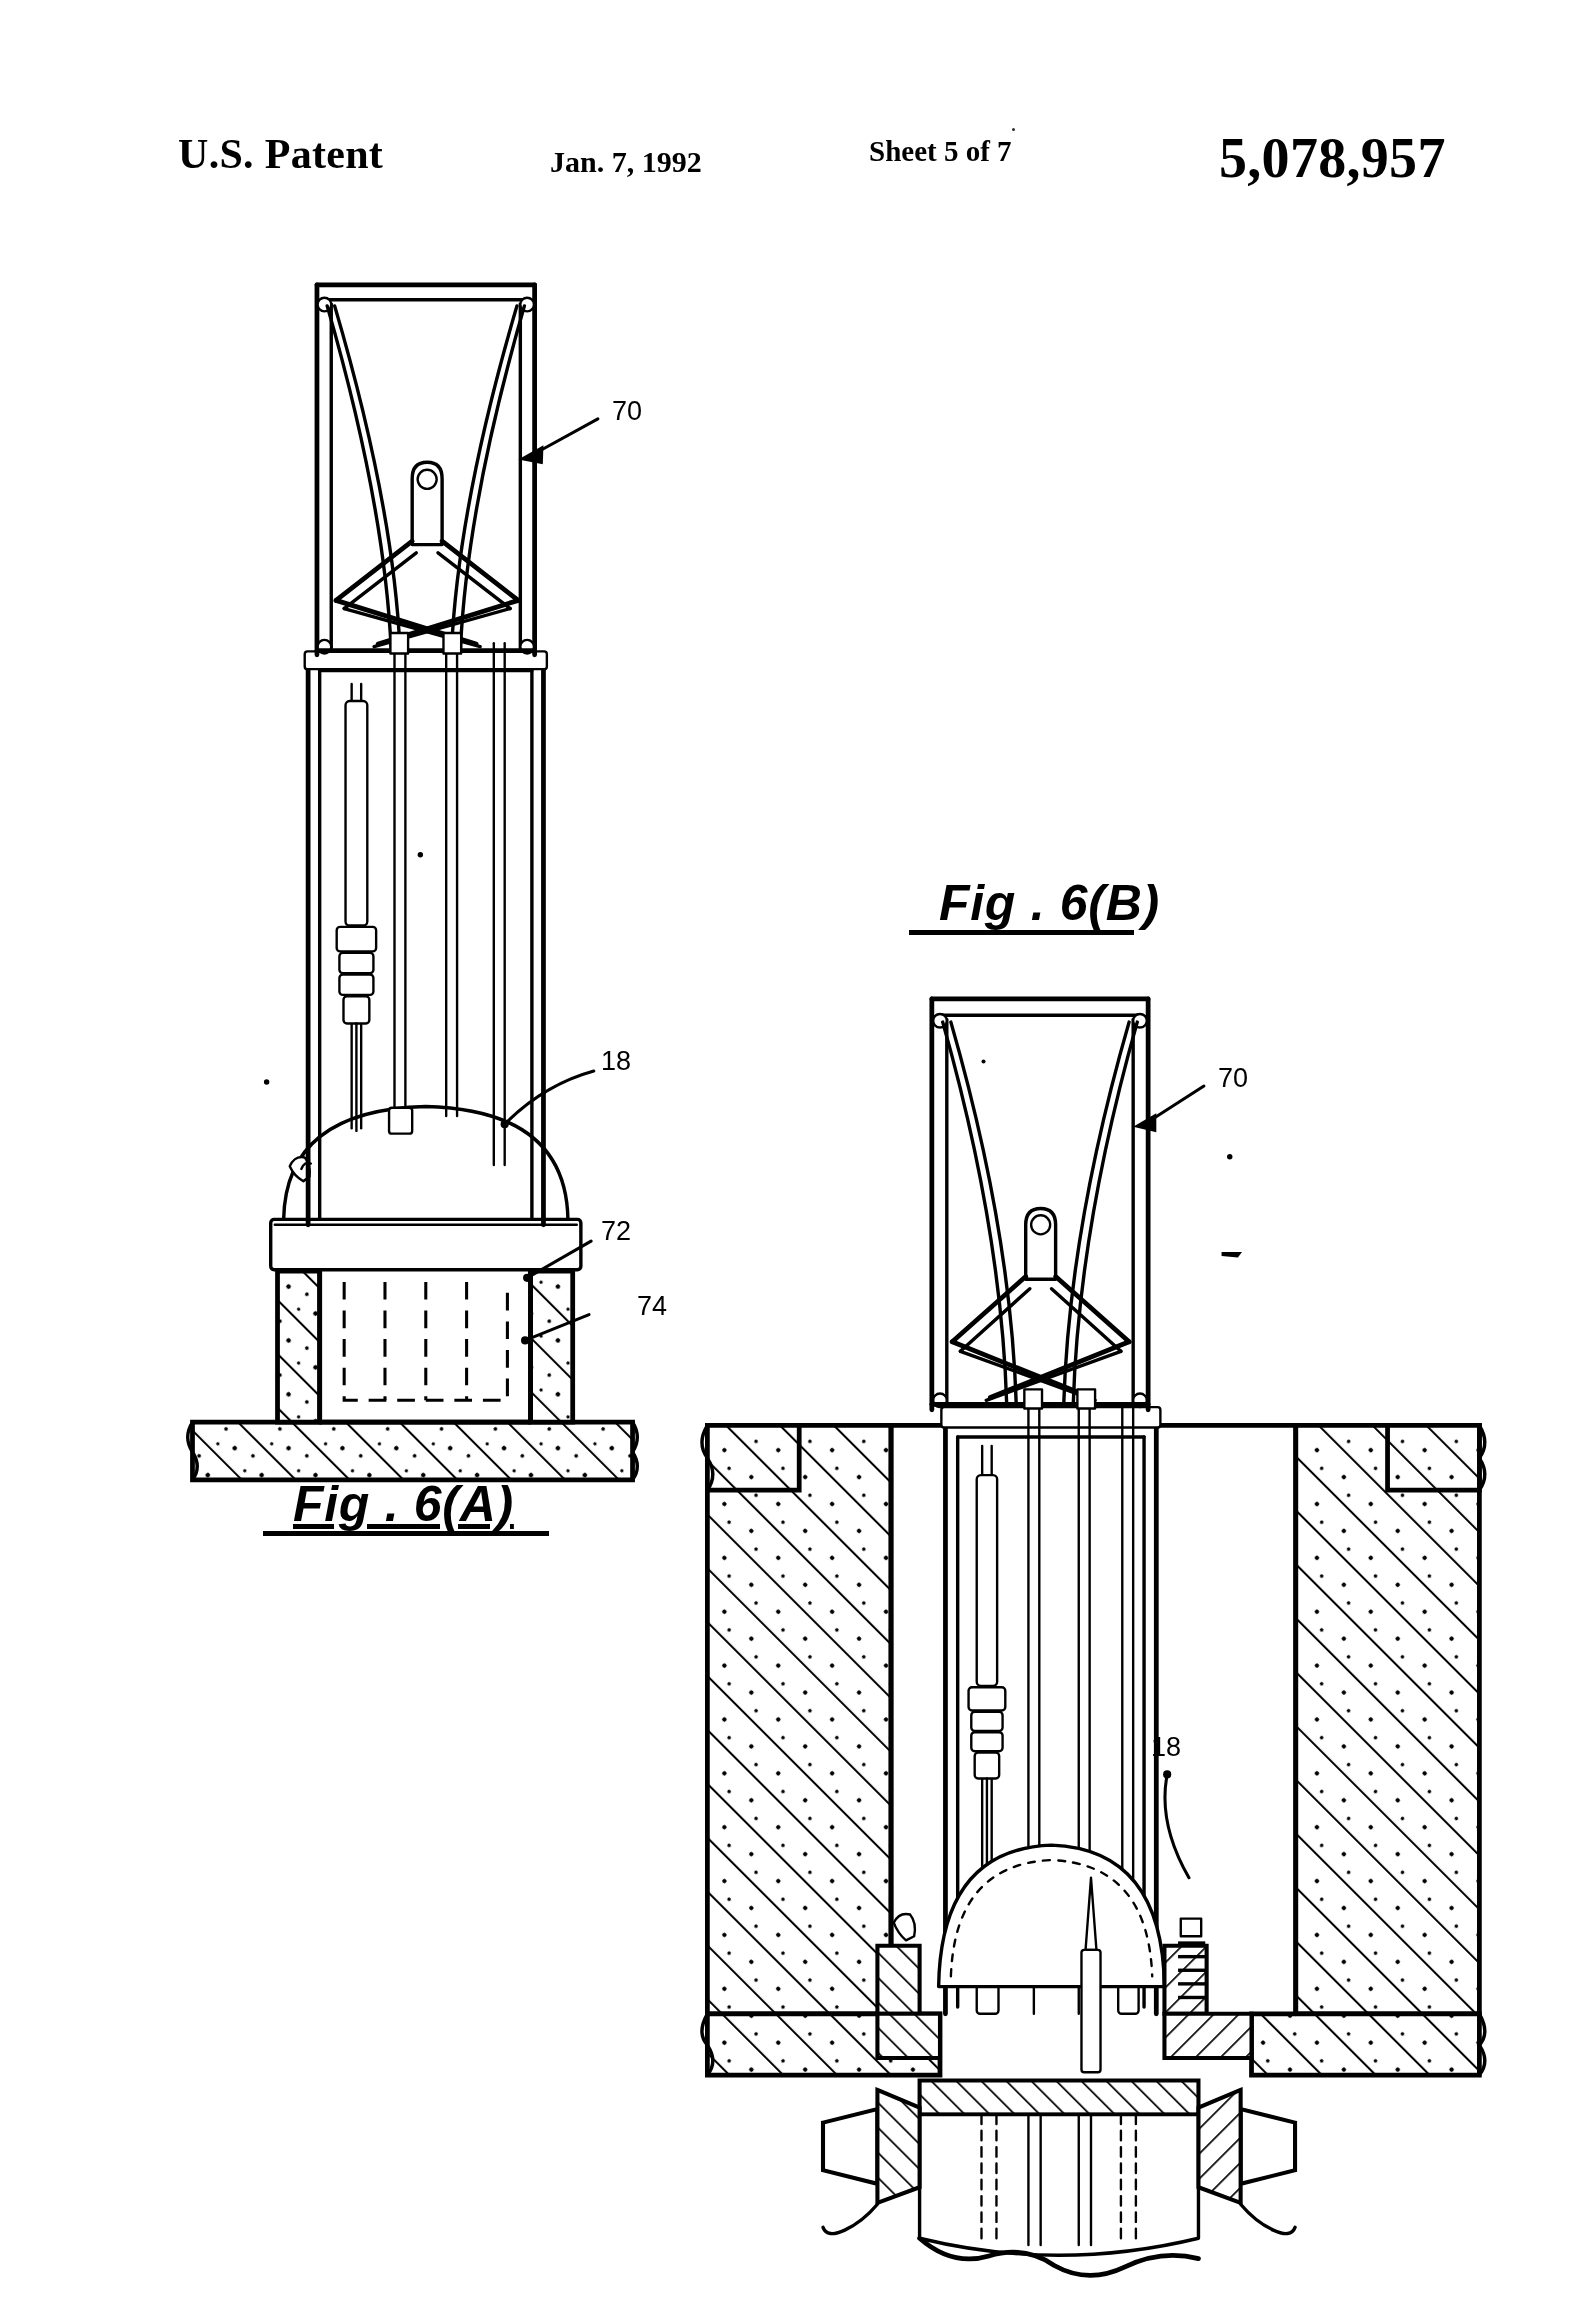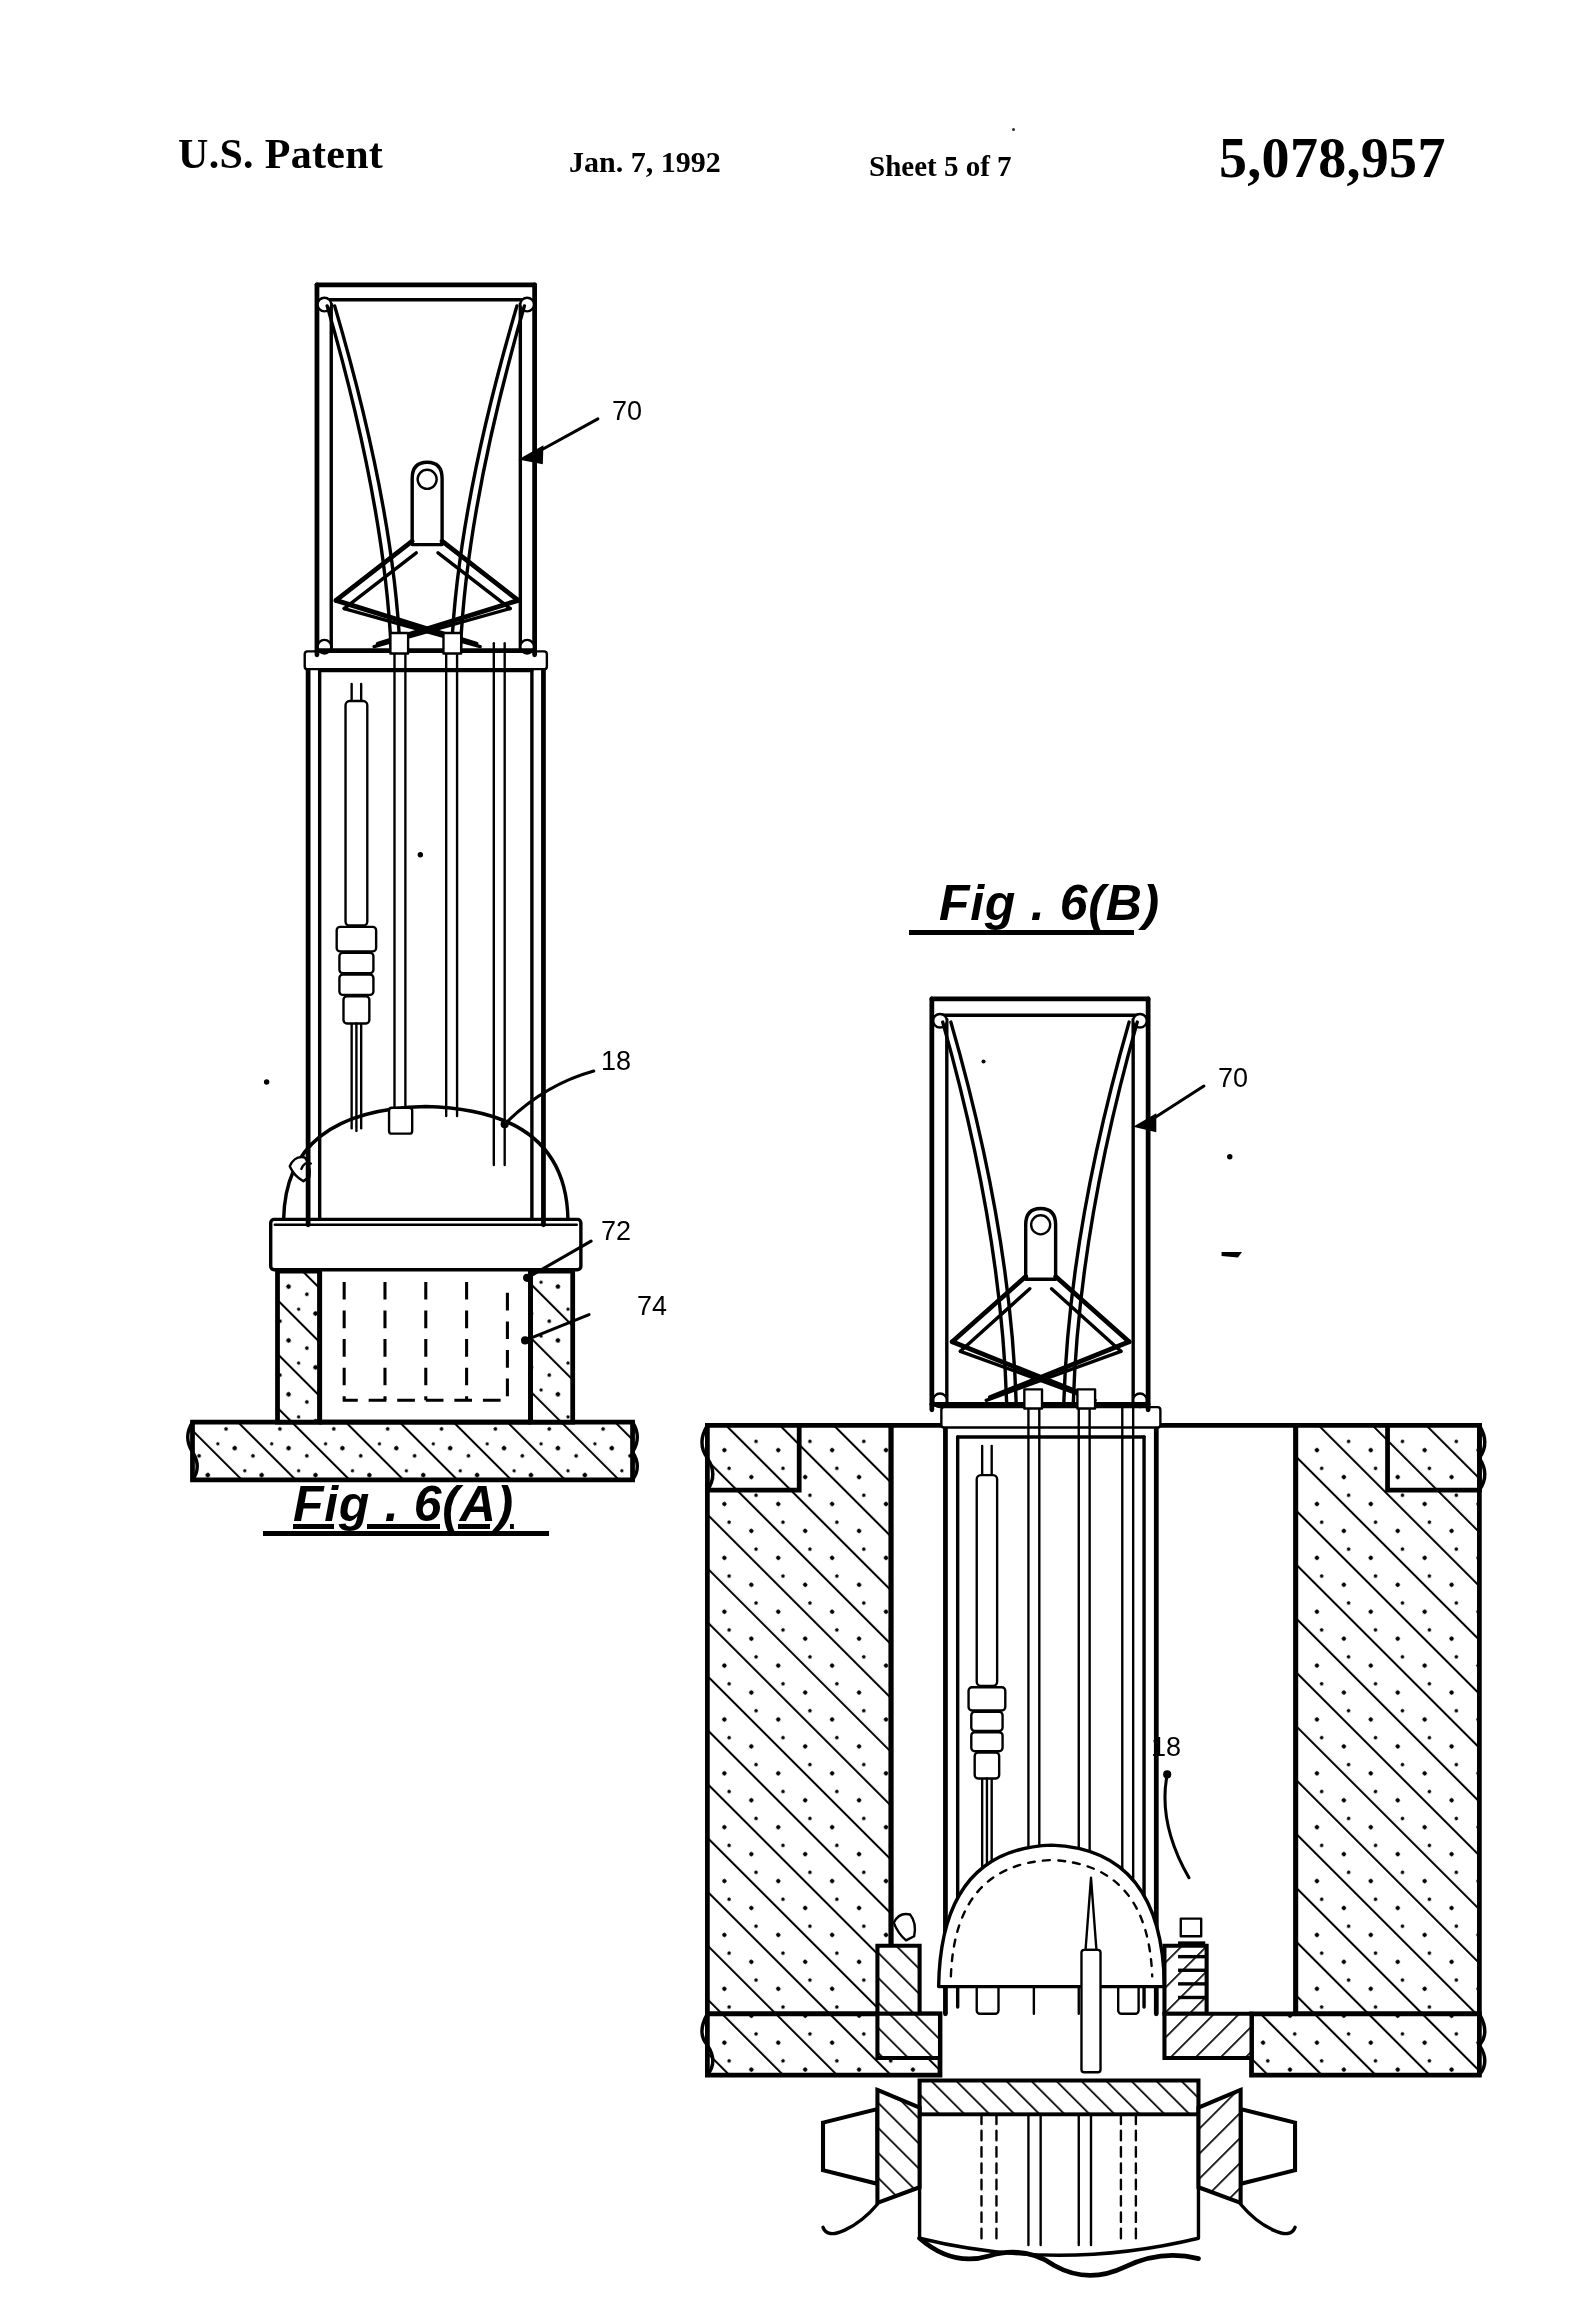--- a/index.html
+++ b/index.html
@@ -36,27 +36,27 @@
     color: #000;
     line-height: 1;
   }
   #hdr-office {
     left: 178px;
     top: 0px;
     font-size: 42px;
     letter-spacing: 0.3px;
   }
   #hdr-date {
-    left: 569px;
+    left: 550px;
     top: 13.6px;
     font-size: 30px;
   }
   #hdr-sheet {
     left: 869px;
-    top: 19px;
+    top: 4px;
     font-size: 29px;
   }
   #hdr-number {
     left: 1219px;
     top: -2.7px;
     font-size: 56px;
     letter-spacing: 0.3px;
   }
   
   #scan-speck-a {

